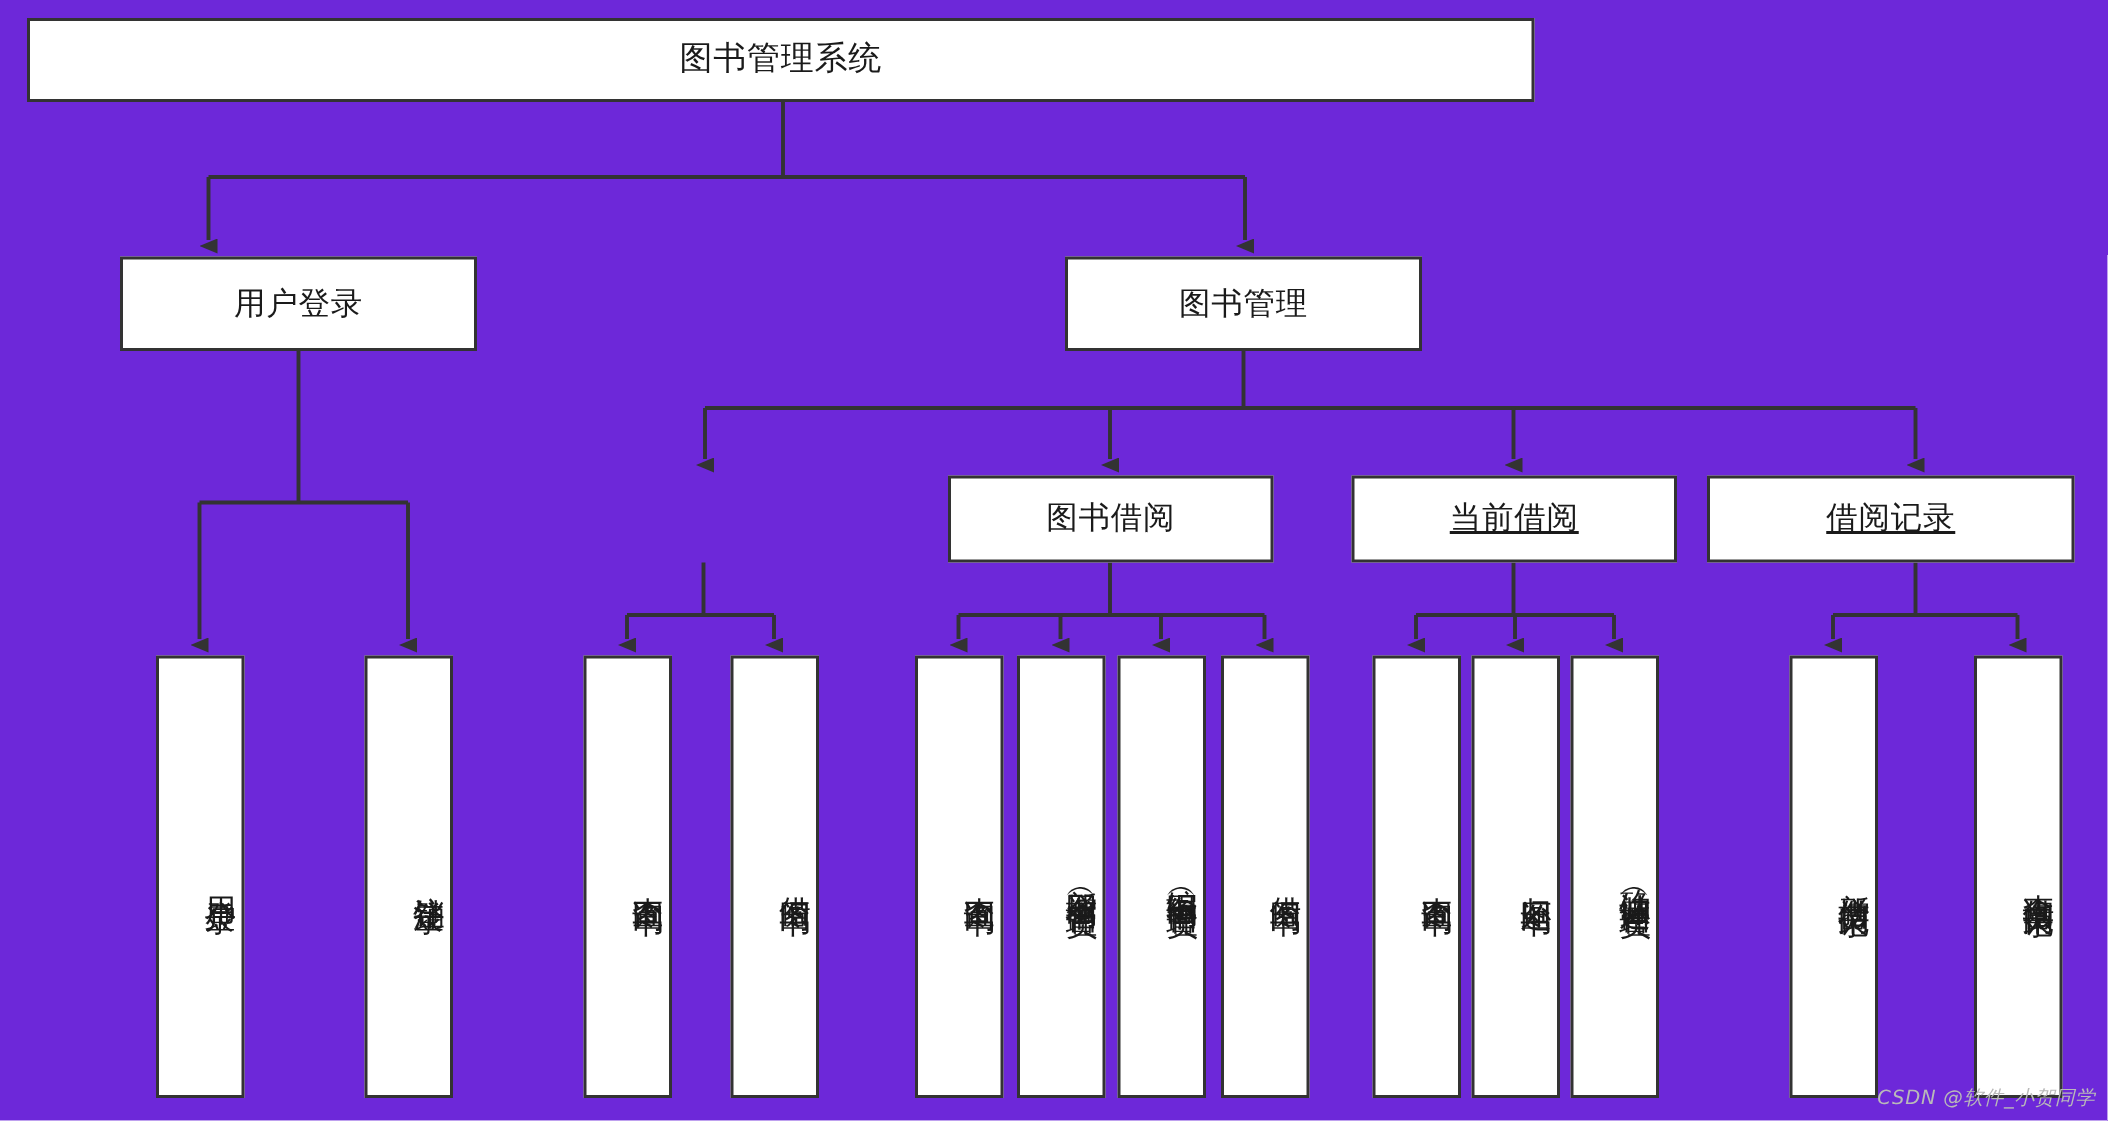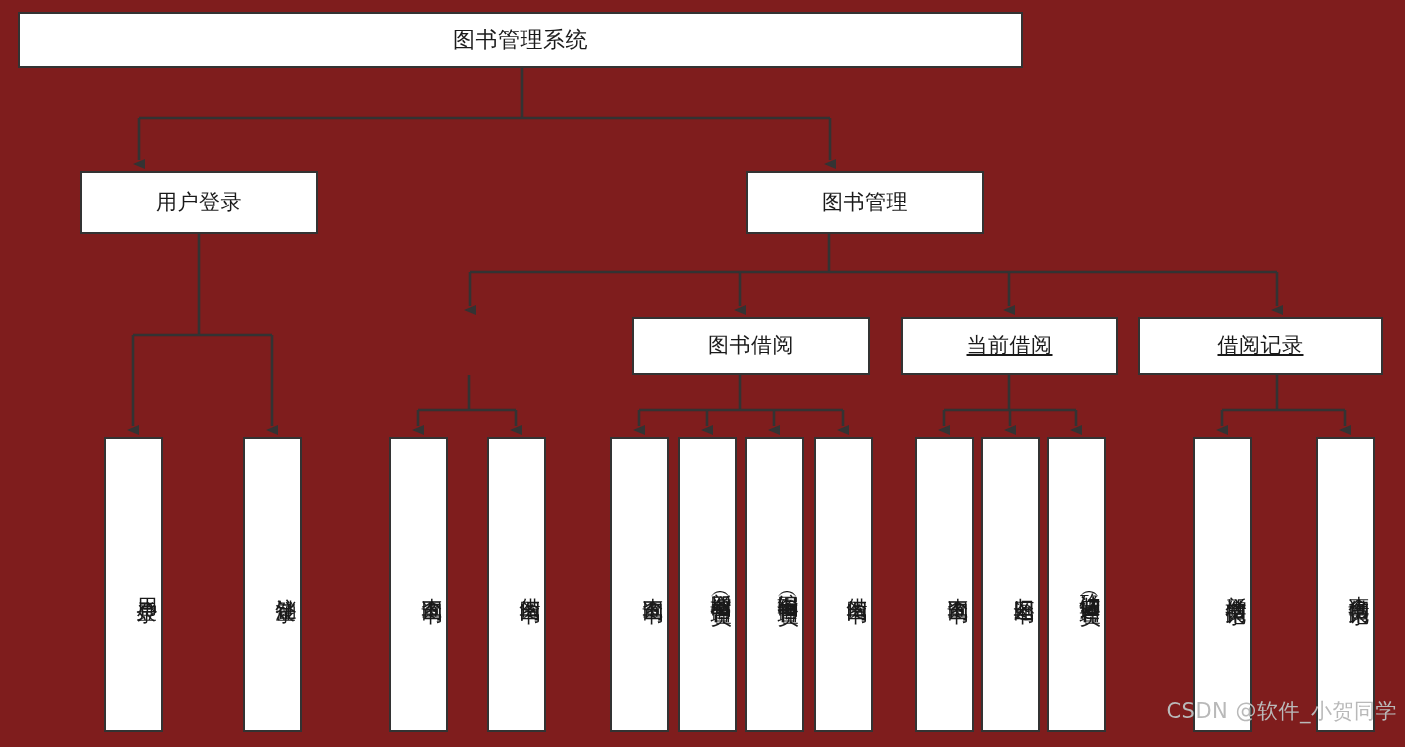--- a/index.html
+++ b/index.html
@@ -8,21 +8,21 @@
     padding: 0;
     background: #ffffff;
   }
   body {
     font-family: "DejaVu Sans", "Liberation Sans", sans-serif;
   }
   #canvas {
     position: relative;
     width: 1405px;
     height: 747px;
-    background: #7f1d1d;
+    background: #6d28d9;
     overflow: hidden;
   }
   #edges {
     position: absolute;
     left: 0;
     top: 0;
     width: 1405px;
     height: 747px;
     pointer-events: none;
   }
@@ -51,26 +51,27 @@
     padding: 6px 0;
     align-items: flex-start;
     justify-content: center;
   }
   #root-node {
     font-size: 22px;
   }
   #watermark {
     position: absolute;
     right: 8px;
-    bottom: 22px;
-    font-size: 21px;
+    bottom: 6px;
+    font-size: 13px;
     color: #b9b9b9;
     letter-spacing: 0.5px;
     white-space: nowrap;
     user-select: none;
+    font-style: italic;
   }
 </style>
 </head>
 <body>
 
 <div id="canvas">
 
   <svg id="edges" viewBox="0 0 1405 747" width="1405" height="747" xmlns="http://www.w3.org/2000/svg">
     <defs>
       <marker id="arrow" markerWidth="10" markerHeight="12" refX="1" refY="6" orient="auto" markerUnits="userSpaceOnUse">
@@ -118,24 +119,24 @@
       <path d="M1222,410 L1345,410"></path>
       <path d="M1222,410 L1222,426" marker-end="url(#arrow)"></path>
       <path d="M1345,410 L1345,426" marker-end="url(#arrow)"></path>
     </g>
   </svg>
 
   <div class="node node-h" id="root-node" style="left:18px; top:12px; width:1005px; height:56px;">图书管理系统</div>
 
   <div class="node node-h" style="left:80px; top:171px; width:238px; height:63px;">用户登录</div>
 
-  <div class="node node-h" style="left:746px; top:171px; width:238px; height:63px;text-align:center;">图书管理</div>
+  <div class="node node-h" style="left:710px; top:171px; width:238px; height:63px;text-align:center;">图书管理</div>
 
 
-  <div class="node node-h" style="left:632px; top:317px; width:238px; height:58px;">图书借阅</div>
+  <div class="node node-h" style="left:632px; top:317px; width:217px; height:58px;">图书借阅</div>
 
   <div class="node node-h" style="left:901px; top:317px; width:217px; height:58px;text-decoration:underline;">当前借阅</div>
 
   <div class="node node-h" style="left:1138px; top:317px; width:245px; height:58px;text-decoration:underline;">借阅记录</div>
 
   <div class="node node-v" style="left:104px; top:437px; width:59px; height:295px;">用户登录</div>
 
   <div class="node node-v" style="left:243px; top:437px; width:59px; height:295px;">注销登录</div>
 
   <div class="node node-v" style="left:389px; top:437px; width:59px; height:295px;">查询图书</div>

